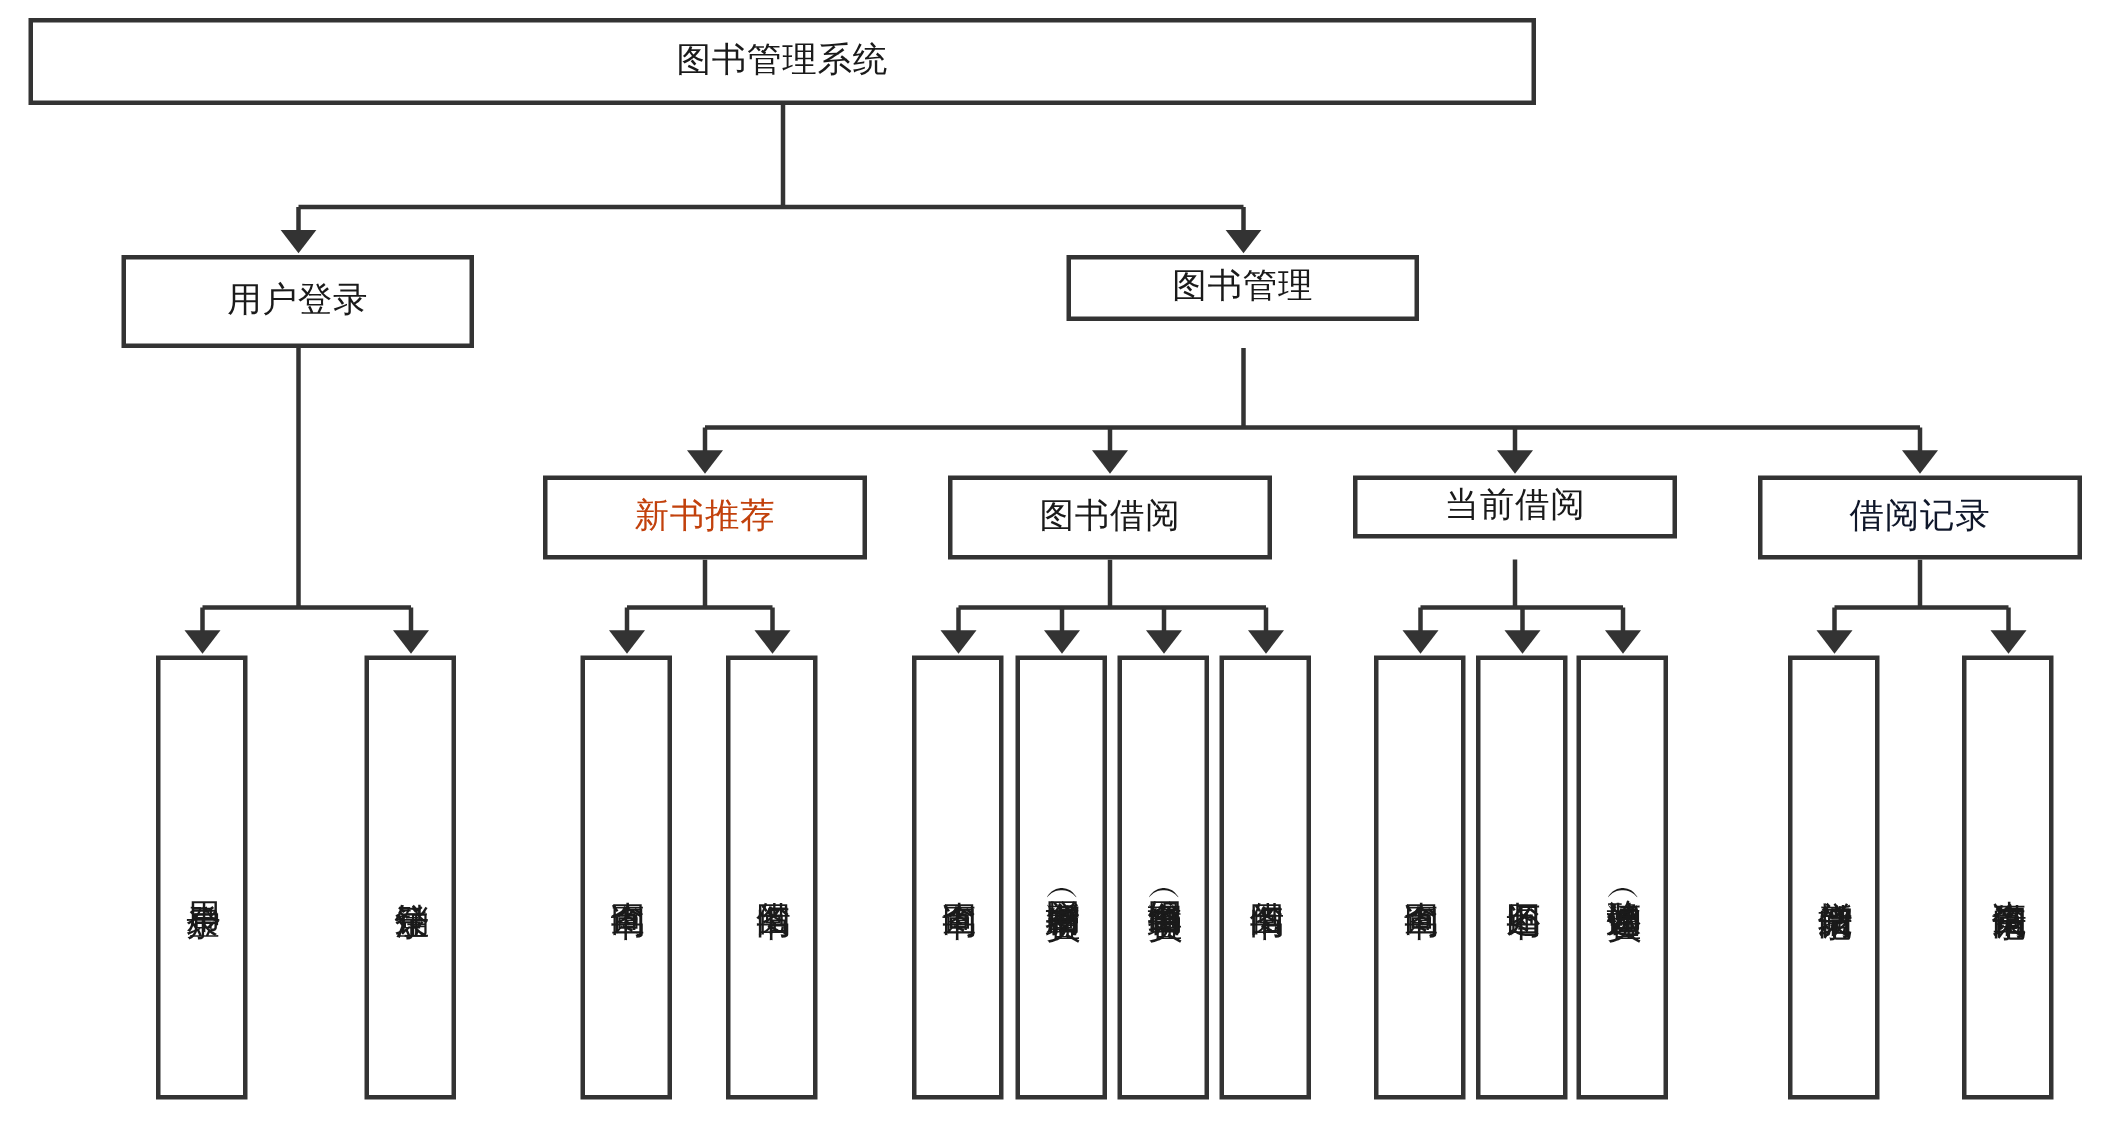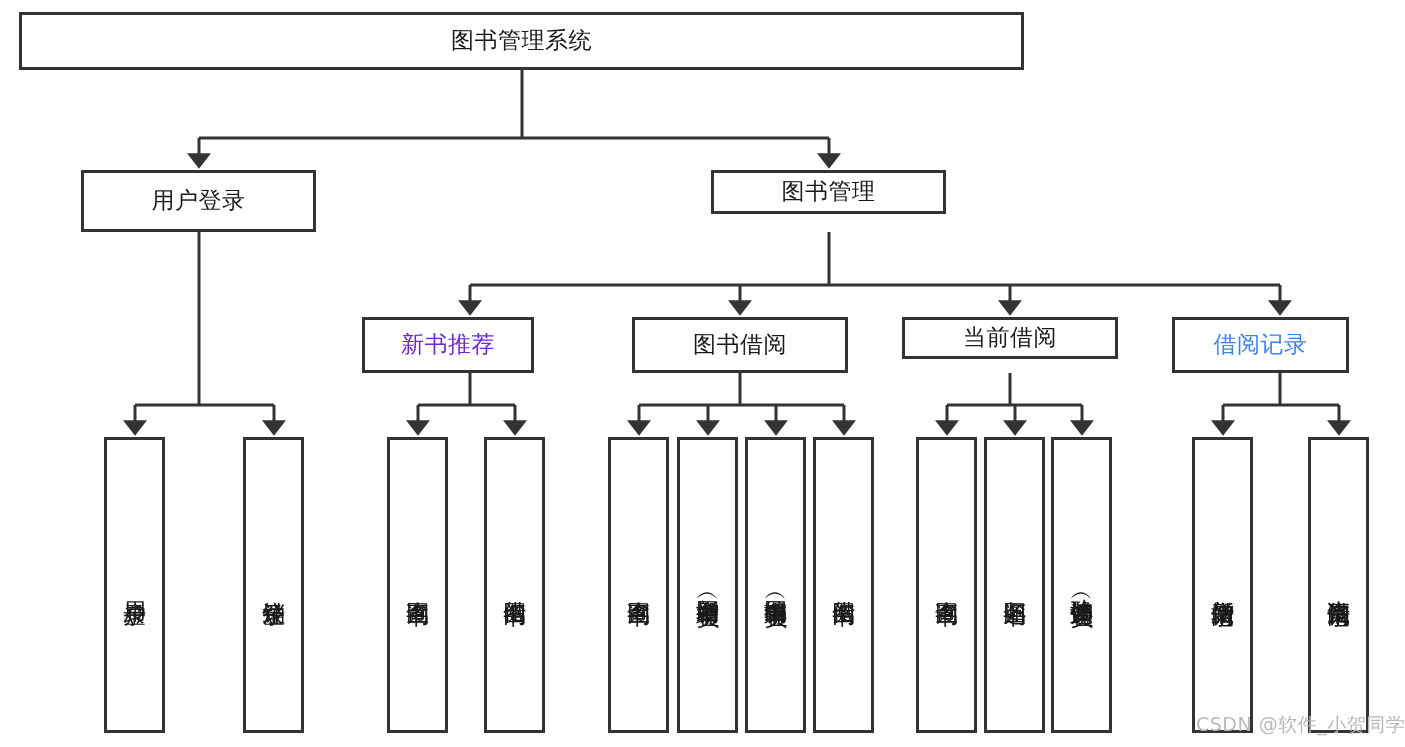--- a/index.html
+++ b/index.html
@@ -115,30 +115,30 @@
   <div id="nodes-layer">
       <div class="node node-h" style="left: 19px; top: 12px; width: 1005px; height: 58px; border-color: rgb(51, 51, 51); background: rgb(255, 255, 255); color: rgb(26, 26, 26); align-items: center;">
         <span>图书管理系统</span>
       </div>
       <div class="node node-h" style="left: 81px; top: 170px; width: 235px; height: 62px; border-color: rgb(51, 51, 51); background: rgb(255, 255, 255); color: rgb(26, 26, 26);">
         <span>用户登录</span>
       </div>
       <div class="node node-h" style="left: 711px; top: 170px; width: 235px; height: 44px; border-color: rgb(51, 51, 51); background: rgb(255, 255, 255); color: rgb(26, 26, 26);">
         <span>图书管理</span>
       </div>
-      <div class="node node-h" style="left: 362px; top: 317px; width: 172px; height: 56px; border-color: rgb(51, 51, 51); background: rgb(255, 255, 255); color: #6d28d9;">
+      <div class="node node-h" style="left: 362px; top: 317px; width: 216px; height: 56px; border-color: rgb(51, 51, 51); background: rgb(255, 255, 255); color: #c2410c;">
         <span>新书推荐</span>
       </div>
       <div class="node node-h" style="left: 632px; top: 317px; width: 216px; height: 56px; border-color: rgb(51, 51, 51); background: rgb(255, 255, 255); color: rgb(26, 26, 26);">
         <span>图书借阅</span>
       </div>
       <div class="node node-h" style="left: 902px; top: 317px; width: 216px; height: 42px; border-color: rgb(51, 51, 51); background: rgb(255, 255, 255); color: rgb(26, 26, 26);">
         <span>当前借阅</span>
       </div>
-      <div class="node node-h" style="left: 1172px; top: 317px; width: 177px; height: 56px; border-color: rgb(51, 51, 51); background: rgb(255, 255, 255); color: #3b82f6;">
+      <div class="node node-h" style="left: 1172px; top: 317px; width: 216px; height: 56px; border-color: rgb(51, 51, 51); background: rgb(255, 255, 255); color: #0f172a;">
         <span>借阅记录</span>
       </div>
       <div class="node node-v" style="left: 104px; top: 437px; width: 61px; height: 296px; border-color: rgb(51, 51, 51); background: rgb(255, 255, 255); color: rgb(26, 26, 26);">
         <span class="vtext">用户登录</span>
       </div>
       <div class="node node-v" style="left: 243px; top: 437px; width: 61px; height: 296px; border-color: rgb(51, 51, 51); background: rgb(255, 255, 255); color: rgb(26, 26, 26);">
         <span class="vtext">注销登录</span>
       </div>
       <div class="node node-v" style="left: 387px; top: 437px; width: 61px; height: 296px; border-color: rgb(51, 51, 51); background: rgb(255, 255, 255); color: rgb(26, 26, 26);">
         <span class="vtext">查询图书</span>
@@ -168,14 +168,13 @@
         <span class="vtext">确认归还（管理员）</span>
       </div>
       <div class="node node-v" style="left: 1192px; top: 437px; width: 61px; height: 296px; border-color: rgb(51, 51, 51); background: rgb(255, 255, 255); color: rgb(26, 26, 26);">
         <span class="vtext">新增借阅记录</span>
       </div>
       <div class="node node-v" style="left: 1308px; top: 437px; width: 61px; height: 296px; border-color: rgb(51, 51, 51); background: rgb(255, 255, 255); color: rgb(26, 26, 26);">
         <span class="vtext">查询借阅记录</span>
       </div>
     </div>
 
-  <div id="watermark" style="left: 1196px; top: 712px; color: rgb(185, 185, 185);">CSDN @软件_小贺同学</div>
 </div>
 
 </body></html>

